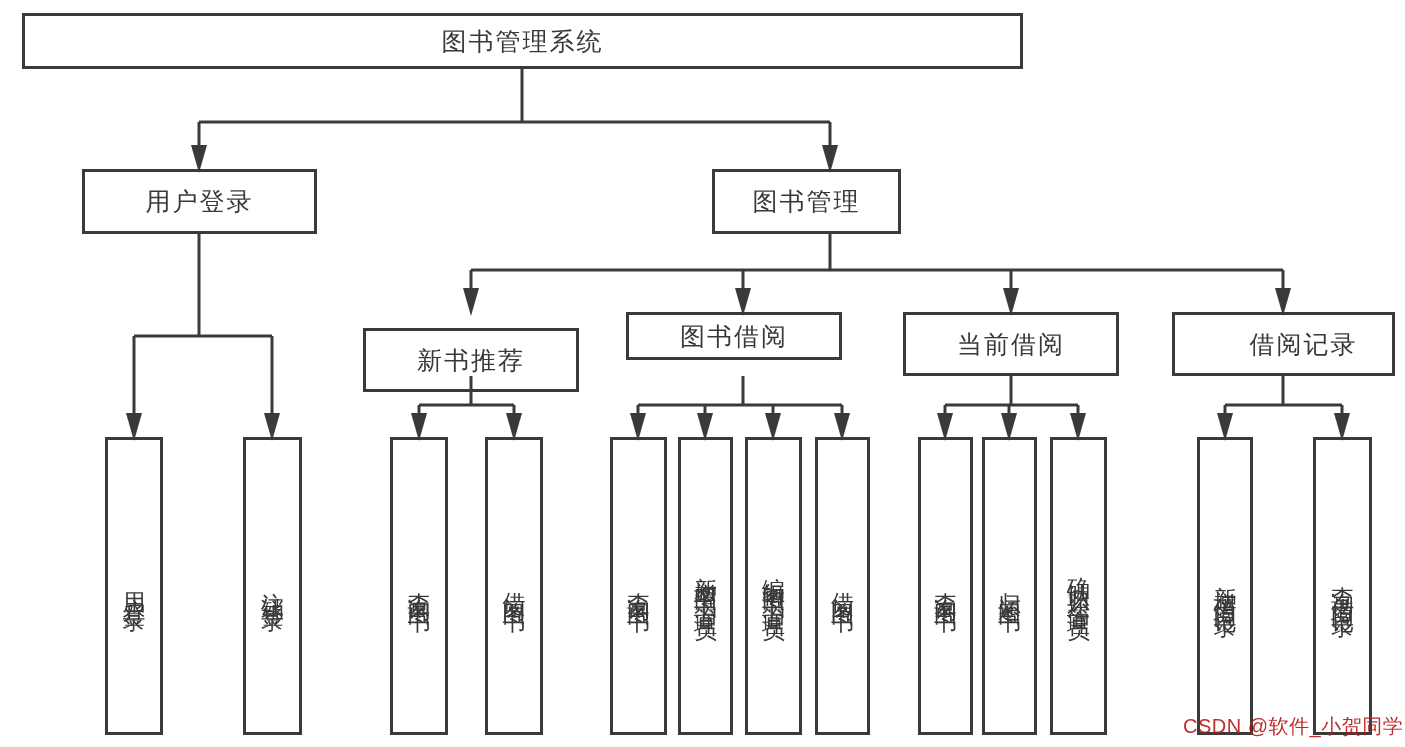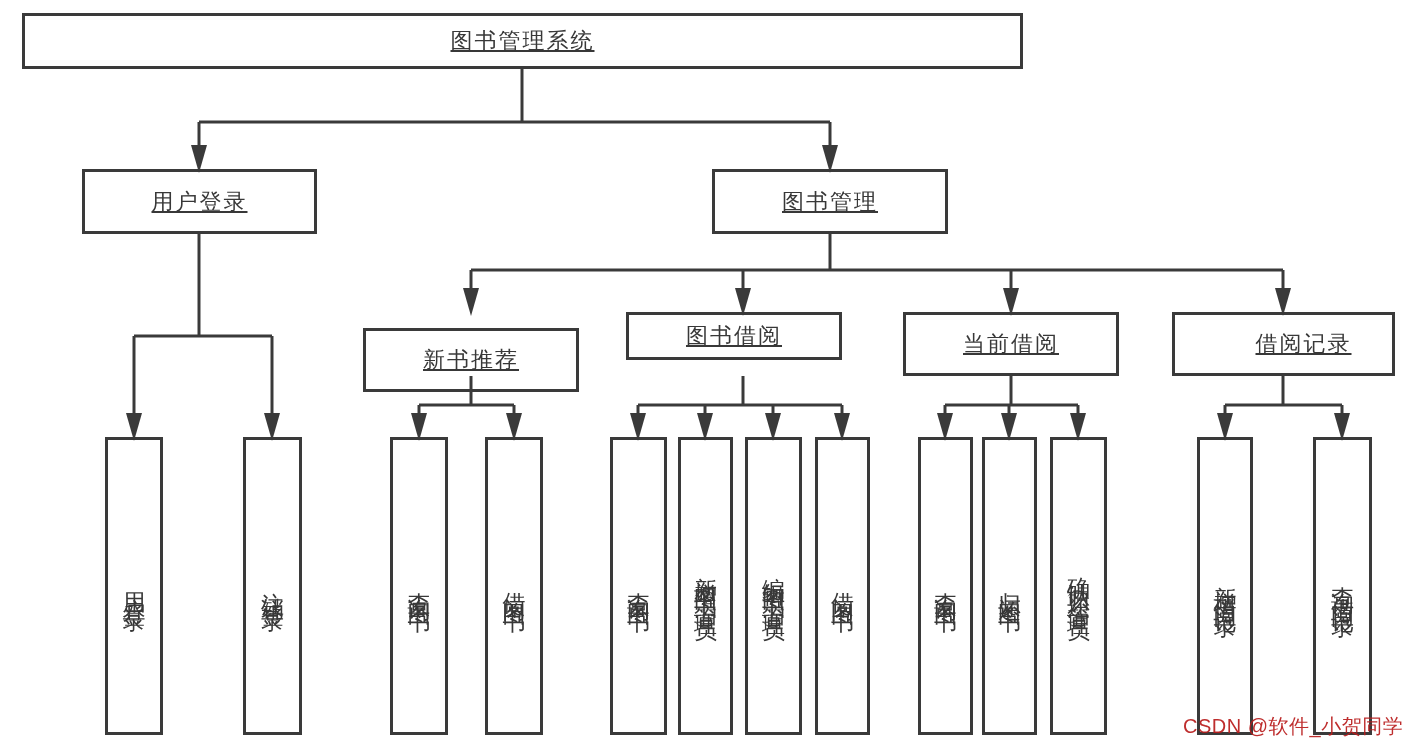--- a/index.html
+++ b/index.html
@@ -20,25 +20,24 @@
     box-sizing: border-box;
     background: #ffffff;
     border: 3px solid #3a3a3a;
     display: flex;
     align-items: center;
     justify-content: center;
     color: #383838;
     z-index: 1;
   }
   .node .h-label {
-    font-size: 22px;
+    font-size: 25px;
     letter-spacing: 2px;
     white-space: nowrap;
     line-height: 1;
-    text-decoration: underline;
   }
   .node .v-label {
     writing-mode: vertical-lr;
     font-size: 23px;
     letter-spacing: 6px;
     line-height: 1;
     white-space: nowrap;
   }
   #connector-layer {
     position: absolute;
@@ -67,21 +66,21 @@
 
 <div class="canvas">
 
   <div class="node" style="left:22px; top:13px; width:1001px; height:56px;">
     <span class="h-label">图书管理系统</span>
   </div>
 
   <div class="node" style="left:82px; top:169px; width:235px; height:65px;">
     <span class="h-label">用户登录</span>
   </div>
-  <div class="node" style="left:712px; top:169px; width:236px; height:65px;">
+  <div class="node" style="left:712px; top:169px; width:189px; height:65px;">
     <span class="h-label">图书管理</span>
   </div>
 
   <div class="node" style="left:363px; top:312px; width:216px; height:64px;margin-top:16px;">
     <span class="h-label">新书推荐</span>
   </div>
   <div class="node" style="left:626px; top:312px; width:216px; height:48px;">
     <span class="h-label">图书借阅</span>
   </div>
   <div class="node" style="left:903px; top:312px; width:216px; height:64px;">

